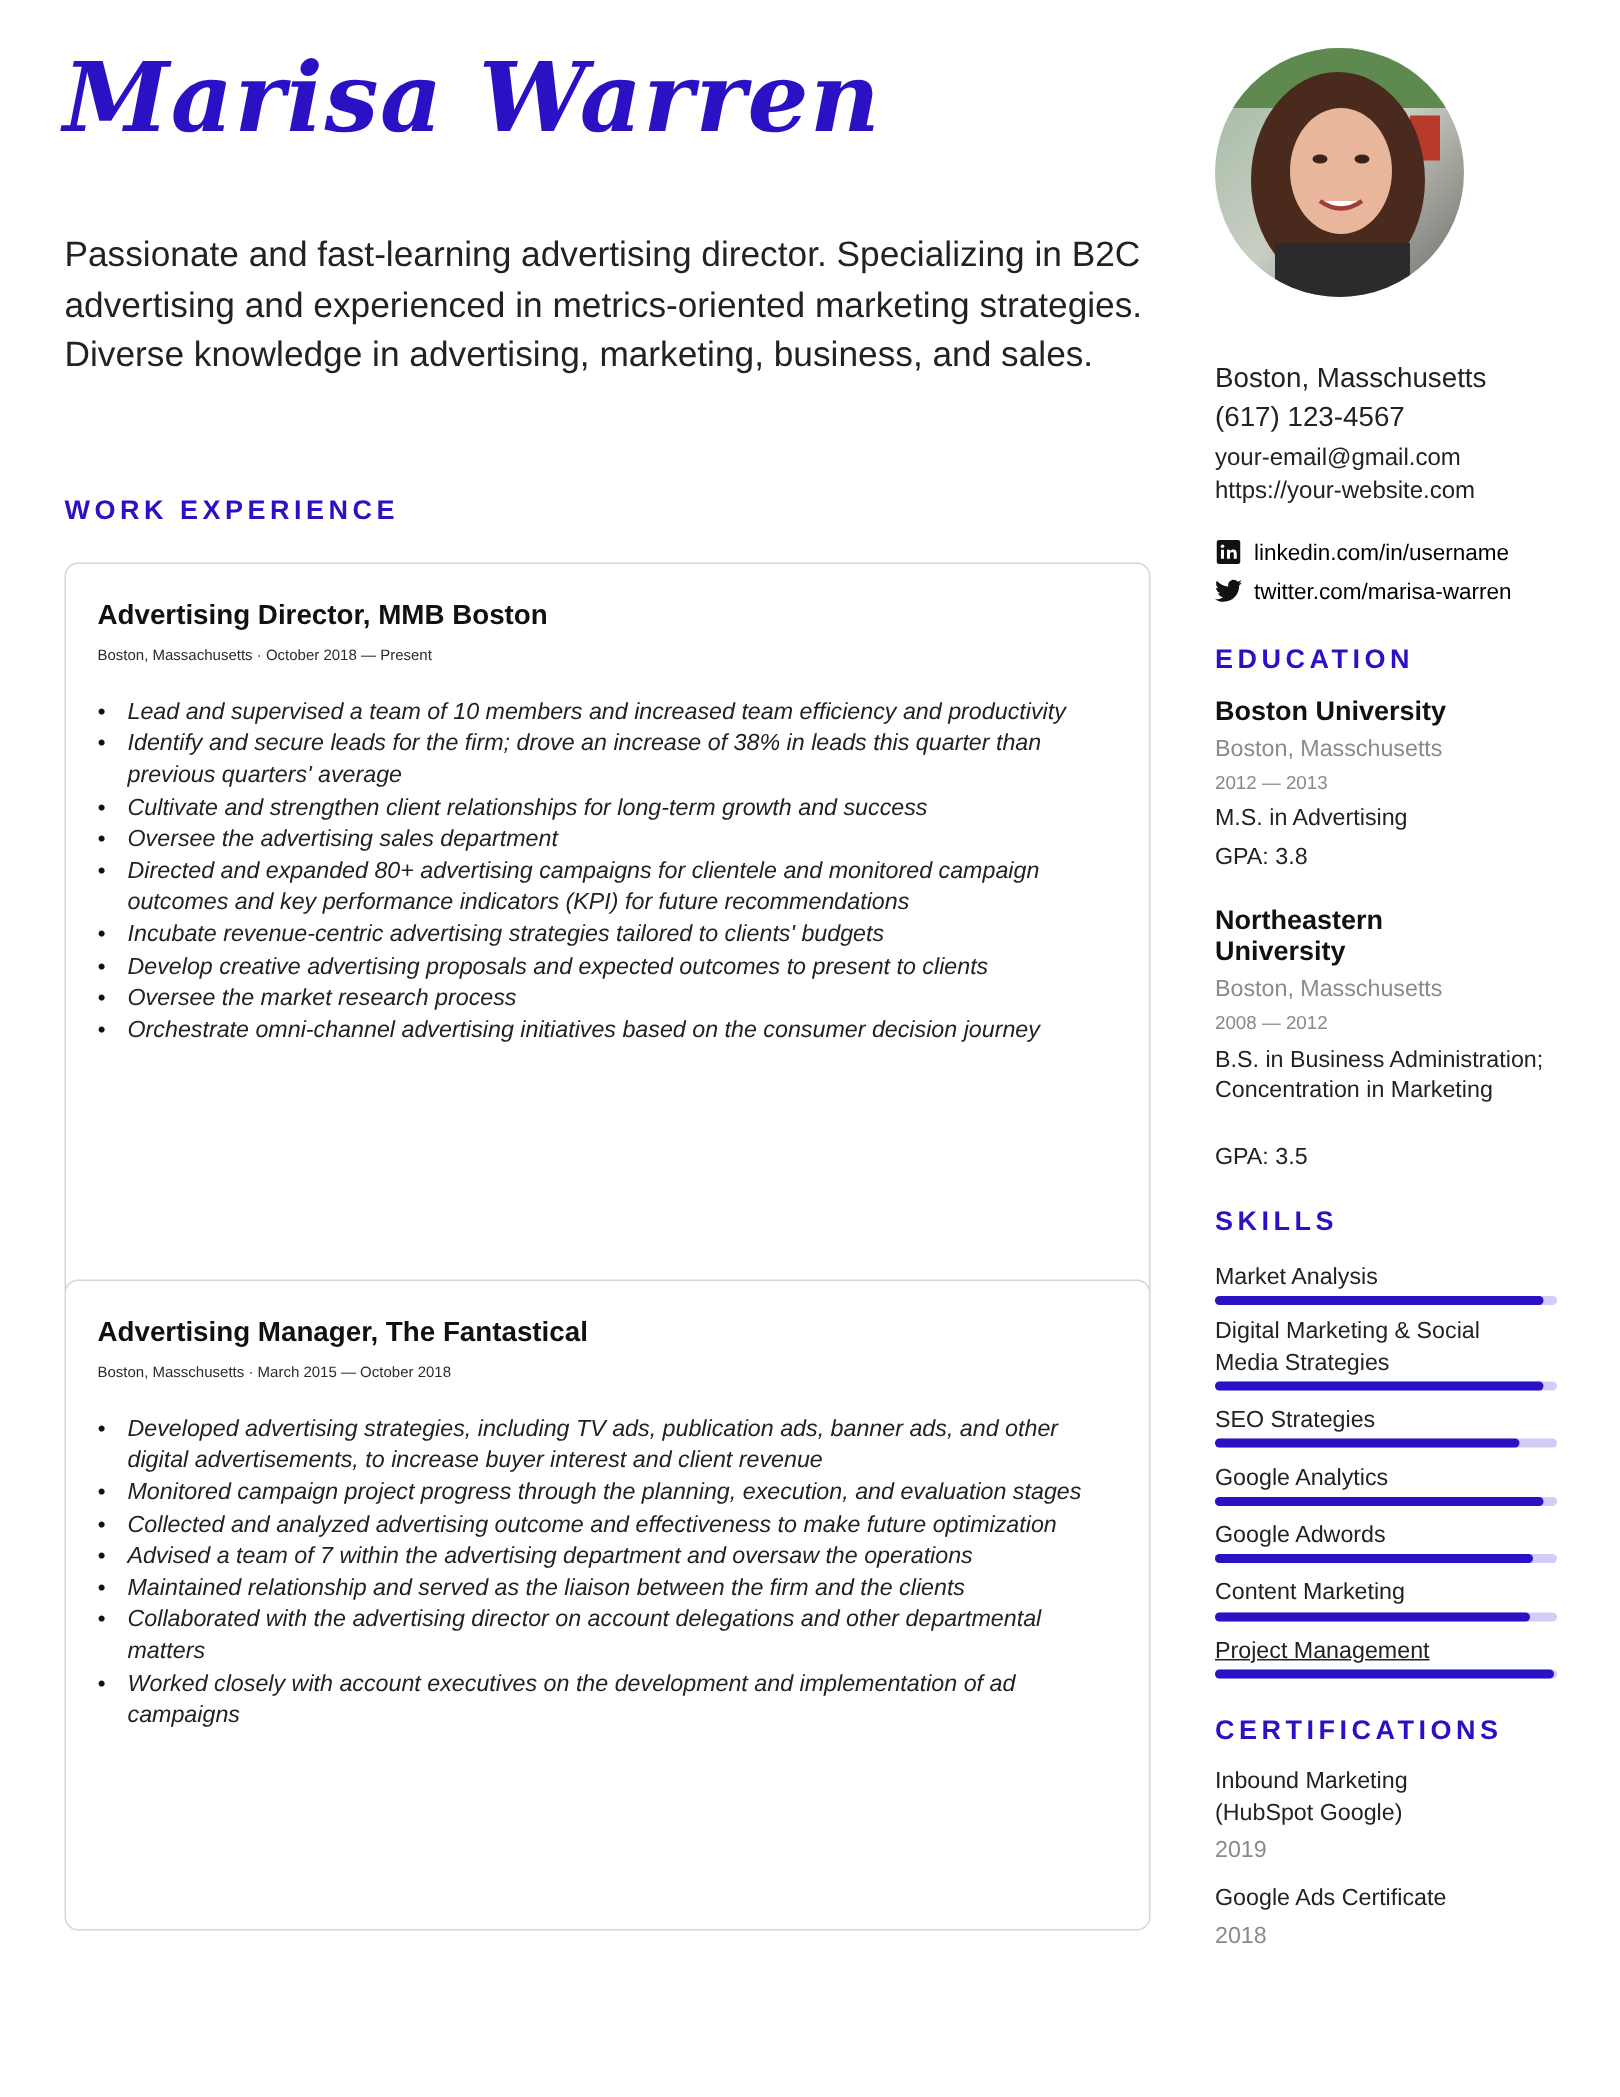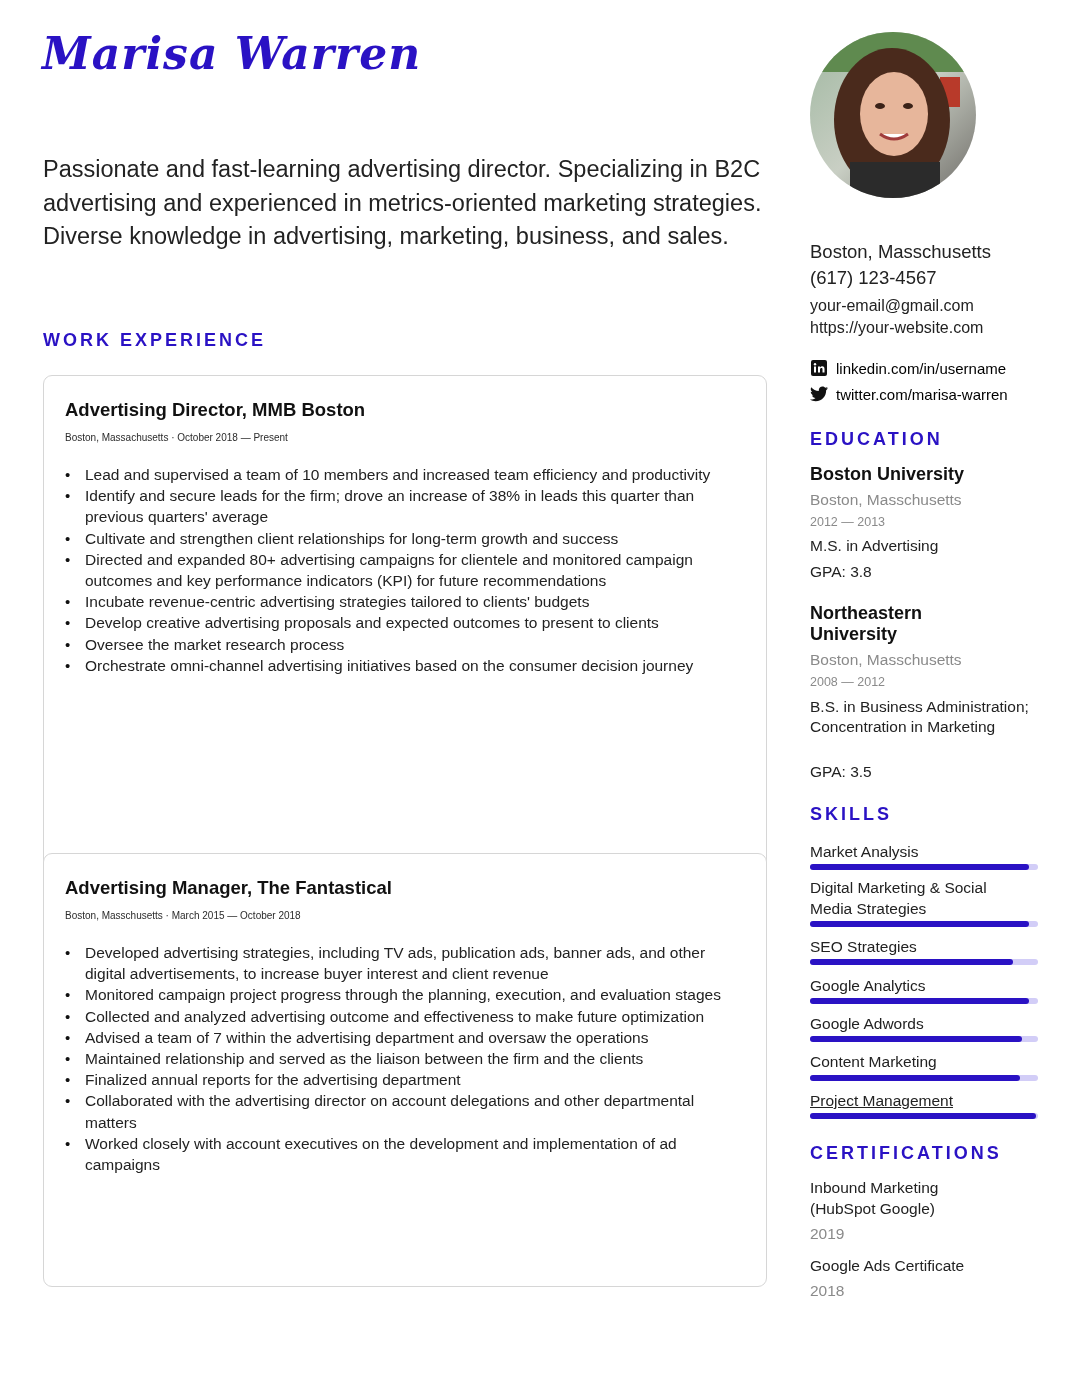--- a/index.html
+++ b/index.html
@@ -2,41 +2,41 @@
 <html><head>
 <meta charset="utf-8">
 <style>
   * { box-sizing: border-box; margin: 0; padding: 0; }
   html, body { width: 1080px; height: 1398px; background: #ffffff; overflow: hidden; }
   body { position: relative; font-family: "Liberation Sans", sans-serif; color: #1a1a1a; }
 
   .name {
     position: absolute; left: 42px; top: 28px;
     font-family: "DejaVu Serif", serif; font-style: italic; font-weight: bold;
-    font-size: 44px; color: #2a12c4; letter-spacing: 1px; white-space: nowrap;
+    font-size: 64px; color: #2a12c4; letter-spacing: 1px; white-space: nowrap;
   }
   .summary {
     position: absolute; left: 43px; top: 153px; width: 730px;
     font-size: 23.5px; line-height: 33.5px; color: #222;
   }
   .section-title {
     position: absolute; font-weight: bold; color: #2a12c4;
     letter-spacing: 3px; font-size: 18px;
   }
   .card {
     position: absolute; left: 43px; width: 724px;
     border: 1.5px solid #d6d6d6; border-radius: 9px; background: #fff;
     padding: 22px 22px 0 21px;
   }
   .job-title { font-weight: bold; font-size: 18.5px; color: #111; line-height: 24px; }
   .job-meta { font-size: 10px; color: #2b2b2b; margin-top: 6px; line-height: 20px; }
   .bullets { list-style: none; margin-top: 16px; }
   .bullets li {
     position: relative; padding-left: 20px;
-    font-size: 15.5px; line-height: 21.2px; color: #222;
+    font-size: 15.5px; line-height: 21.2px; color: #222; font-style: italic;
   }
   .bullets li::before {
     content: "\2022"; position: absolute; left: 0; top: 0; color: #111; font-size: 15px;
   }
 
   .photo {
     position: absolute; left: 810px; top: 32px; width: 166px; height: 166px;
     border-radius: 50%; overflow: hidden;
   }
   .contact { position: absolute; left: 810px; color: #222; white-space: nowrap; }
@@ -65,38 +65,38 @@
 
 <div class="section-title" style="left:43px; top:330px;">WORK EXPERIENCE</div>
 
 <div class="card" style="top:375px; height:494px;">
   <div class="job-title">Advertising Director, MMB Boston</div>
   <div class="job-meta">Boston, Massachusetts · October 2018 — Present</div>
   <ul class="bullets">
     <li>Lead and supervised a team of 10 members and increased team efficiency and productivity</li>
     <li>Identify and secure leads for the firm; drove an increase of 38% in leads this quarter than previous quarters' average</li>
     <li>Cultivate and strengthen client relationships for long-term growth and success</li>
+    <li>Oversee the advertising sales department</li>
     <li>Directed and expanded 80+ advertising campaigns for clientele and monitored campaign outcomes and key performance indicators (KPI) for future recommendations</li>
     <li>Incubate revenue-centric advertising strategies tailored to clients' budgets</li>
     <li>Develop creative advertising proposals and expected outcomes to present to clients</li>
     <li>Oversee the market research process</li>
     <li>Orchestrate omni-channel advertising initiatives based on the consumer decision journey</li>
   </ul>
 </div>
 
 <div class="card" style="top:853px; height:434px;">
   <div class="job-title">Advertising Manager, The Fantastical</div>
   <div class="job-meta">Boston, Masschusetts · March 2015 — October 2018</div>
   <ul class="bullets">
     <li>Developed advertising strategies, including TV ads, publication ads, banner ads, and other digital advertisements, to increase buyer interest and client revenue</li>
     <li>Monitored campaign project progress through the planning, execution, and evaluation stages</li>
     <li>Collected and analyzed advertising outcome and effectiveness to make future optimization</li>
     <li>Advised a team of 7 within the advertising department and oversaw the operations</li>
     <li>Maintained relationship and served as the liaison between the firm and the clients</li>
-    <li>Finalized annual reports for the advertising department</li>
     <li>Collaborated with the advertising director on account delegations and other departmental matters</li>
     <li>Worked closely with account executives on the development and implementation of ad campaigns</li>
   </ul>
 </div>
 
 <div class="photo" aria-label="profile-photo">
   <svg width="166" height="166" viewBox="0 0 166 166">
     <defs>
       <linearGradient id="bg" x1="0" y1="0" x2="1" y2="1">
         <stop offset="0" stop-color="#9fb7a0"></stop>

